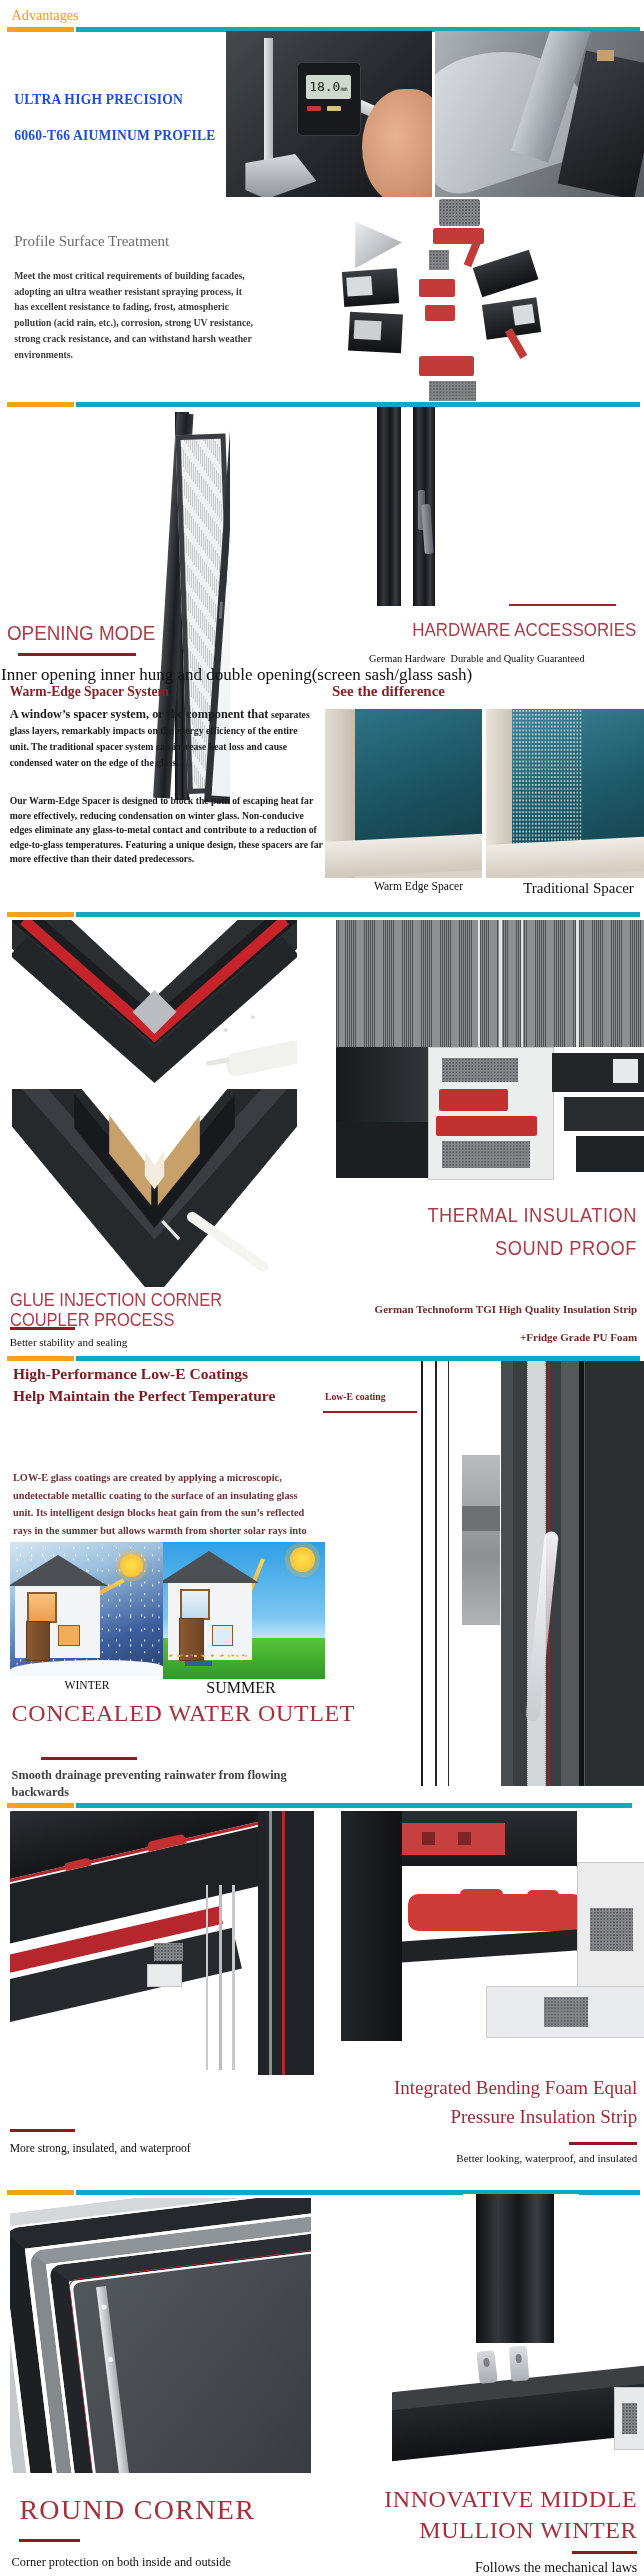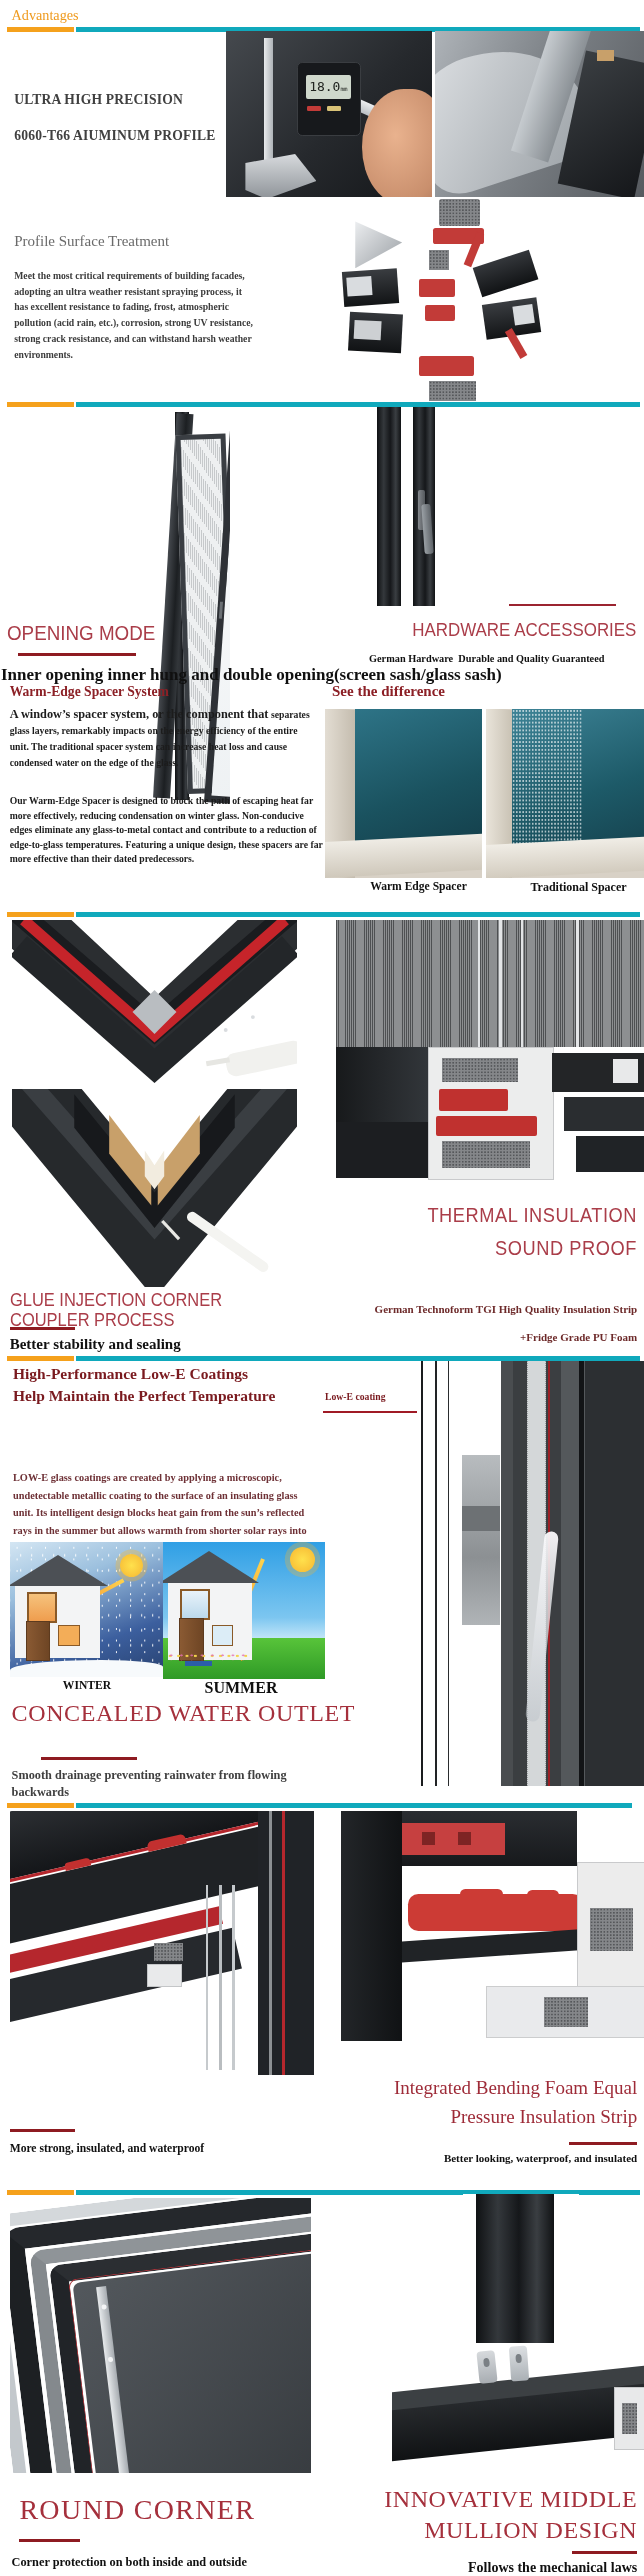--- a/index.html
+++ b/index.html
@@ -3,26 +3,26 @@
 <meta charset="utf-8">
 <style>
   html,body{margin:0;padding:0;background:#ffffff;}
   #page{position:relative;width:645px;height:2576px;background:#fff;overflow:hidden;
         font-family:"Liberation Serif", serif;}
   .abs{position:absolute;}
   
   .adv-title{font-size:14.2px;color:#EF9A1D;}
   .bar-orange{background:#F5A11C;height:5.2px;}
   .bar-teal{background:#10A9BC;height:5.2px;}
-  .h-dark-red{font-size:13.6px;font-weight:700;color:#404040;letter-spacing:0.2px;}
+  .h-dark-red{font-size:13.6px;font-weight:700;color:#1d4ed8;letter-spacing:0.2px;}
   .h-gray{font-size:15px;color:#6A6A6A;}
   .body-gray{font-size:9.7px;font-weight:700;color:#3C3C3C;line-height:1.62;}
   .h-sans{font-family:"Liberation Sans", sans-serif;color:#AA3D49;transform:scaleX(.94);transform-origin:left center;white-space:nowrap;}
   .h-sans-r{font-family:"Liberation Sans", sans-serif;color:#AA3D49;transform:scaleX(.94);transform-origin:right center;white-space:nowrap;text-align:right;}
-  .cap-black{font-weight:700;color:#101010;}
+  .cap-black{font-weight:400;color:#101010;}
   .h-maroon{font-weight:700;color:#8C2026;}
   .para{font-weight:600;color:#1C1C1C;line-height:1.5;}
   .note-maroon{font-size:11px;font-weight:700;color:#6D2A2A;text-align:right;}
   .h-serif-red{color:#A5303C;font-weight:400;}
   .ul-bar{background:#8E1B21;}
   .lowe-body{font-size:10.3px;font-weight:700;color:#6E3136;line-height:1.72;}
   .smooth{font-size:12.3px;font-weight:700;color:#404040;line-height:1.35;}
   .right{text-align:right;}
   
   .photo{position:absolute;overflow:hidden;}
@@ -130,21 +130,21 @@
     <div class="abs" style="left:0;top:0;width:30px;height:100%;background:linear-gradient(90deg,#e3ddd3,#c4bcae);transform:skewY(4deg);"></div>
     <div class="abs" style="left:0;top:133px;width:157px;height:36px;background:linear-gradient(180deg,#efece5,#cfc8bb);transform:skewY(-3deg);transform-origin:left;"></div>
   </div>
   <div class="photo" style="left:486px;top:709px;width:158px;height:169px;background:#d8d1c6;">
     <div class="abs" style="left:26px;top:0;width:133px;height:140px;background:linear-gradient(160deg,#3d8396,#1d5a68 60%,#16434f);"></div>
     <div class="abs" style="left:26px;top:0;width:71px;height:140px;background-image:radial-gradient(rgba(255,255,255,.75) 0.6px,transparent 1px);background-size:3.2px 3.9px;opacity:.85;"></div>
     <div class="abs" style="left:0;top:0;width:26px;height:100%;background:linear-gradient(90deg,#e9e4da,#c9c2b4);transform:skewY(5deg);"></div>
     <div class="abs" style="left:0;top:136px;width:158px;height:34px;background:linear-gradient(180deg,#f0ede6,#d2cbbe);transform:skewY(-3deg);transform-origin:left;"></div>
   </div>
   <div class="abs cap-black" style="left:357px;top:880px;width:123px;text-align:center;font-size:11.6px;">Warm Edge Spacer</div>
-  <div class="abs cap-black" style="left:517px;top:880px;width:123px;text-align:center;font-size:12px;">Traditional Spacer</div>
+  <div class="abs cap-black" style="left:517px;top:880px;width:123px;text-align:center;font-size:15px;">Traditional Spacer</div>
 
   <div class="abs bar-orange" style="left:6.5px;top:912px;width:67px;"></div>
   <div class="abs bar-teal" style="left:76px;top:912px;width:564px;"></div>
 
   <div class="photo" style="left:11.6px;top:920px;width:285px;height:167px;background:#fff;">
     <svg width="285" height="167" viewBox="0 0 440 258">
       <path d="M-10,-30 L220,185 L450,-30" stroke="#2b2e31" stroke-width="95" fill="none"></path>
       <path d="M0,-20 L220,170 L440,-20" stroke="#1a1c1f" stroke-width="34" fill="none"></path>
       <path d="M18,0 L220,178 L422,0" stroke="#c6242a" stroke-width="17" fill="none"></path>
       <path d="M10,40 L220,225 L430,40" stroke="#232629" stroke-width="40" fill="none"></path>
@@ -190,21 +190,21 @@
   </div>
 
   <div class="abs h-sans-r" style="right:7.8px;top:1204px;font-size:19.4px;letter-spacing:0.6px;">THERMAL INSULATION</div>
   <div class="abs h-sans-r" style="right:7.8px;top:1237px;font-size:19.4px;letter-spacing:0.6px;">SOUND PROOF</div>
   <div class="abs note-maroon" style="right:7.8px;top:1303px;">German Technoform TGI High Quality Insulation Strip</div>
   <div class="abs note-maroon" style="right:7.8px;top:1331px;">+Fridge Grade PU Foam</div>
 
   <div class="abs h-sans" style="left:9.7px;top:1290px;font-size:17.5px;">GLUE INJECTION CORNER</div>
   <div class="abs h-sans" style="left:9.7px;top:1310px;font-size:17.5px;">COUPLER PROCESS</div>
   <div class="abs ul-bar" style="left:9.7px;top:1327px;width:65px;height:3.2px;"></div>
-  <div class="abs cap-black" style="left:9.7px;top:1336px;font-size:15px;">Better stability and sealing</div>
+  <div class="abs cap-black" style="left:9.7px;top:1336px;font-size:11px;">Better stability and sealing</div>
 
   <div class="abs bar-orange" style="left:6.5px;top:1356px;width:67px;"></div>
   <div class="abs bar-teal" style="left:76px;top:1356px;width:564px;"></div>
 
   <div class="abs" style="left:13px;top:1365px;font-size:15.5px;font-weight:700;color:#7A1A1F;">High-Performance Low-E Coatings</div>
   <div class="abs" style="left:13px;top:1387px;font-size:15.5px;font-weight:700;color:#7A1A1F;">Help Maintain the Perfect Temperature</div>
   <div class="abs" style="left:325px;top:1391px;font-size:9.7px;font-weight:700;color:#7A1A1F;">Low-E coating</div>
   <div class="abs" style="left:323px;top:1411px;width:186px;height:1.9px;background:#A01A25;"></div>
 
   <div class="photo" style="left:417px;top:1361px;width:228px;height:425px;background:#fff;">
@@ -344,18 +344,18 @@
     <div class="abs" style="left:47%;top:2%;width:18px;height:35px;background:linear-gradient(180deg,#dde0e3,#aab0b5);border-radius:3.9px;transform:rotate(-4deg);">
       <div class="abs" style="left:5.8px;top:7.8px;width:6.5px;height:9px;border-radius:50%;background:#7b8085;"></div>
     </div>
   </div>
 
   <div class="abs h-serif-red" style="left:19.4px;top:2494px;font-size:28px;letter-spacing:1.3px;">ROUND CORNER</div>
   <div class="abs ul-bar" style="left:19.4px;top:2539px;width:61px;height:3.2px;"></div>
   <div class="abs cap-black" style="left:11.6px;top:2555px;font-size:12.3px;">Corner protection on both inside and outside</div>
 
   <div class="abs h-serif-red right" style="right:7.8px;top:2486px;font-size:24px;letter-spacing:0.6px;">INNOVATIVE MIDDLE</div>
-  <div class="abs h-serif-red right" style="right:7.8px;top:2517px;font-size:24px;letter-spacing:0.6px;">MULLION DESIGN</div>
+  <div class="abs h-serif-red right" style="right:7.8px;top:2517px;font-size:24px;letter-spacing:0.6px;">MULLION WINTER</div>
   <div class="abs ul-bar" style="right:7.8px;top:2551px;width:65px;height:3.2px;"></div>
   <div class="abs cap-black right" style="right:7.8px;top:2560px;font-size:14px;">Follows the mechanical laws</div>
 
 </div>
 
 
 </body></html>

